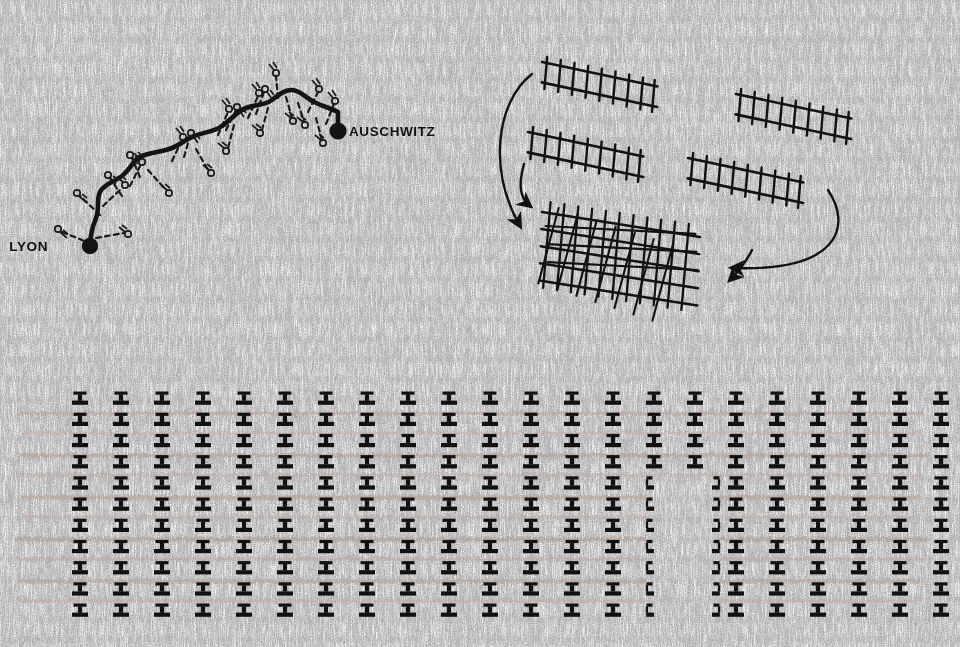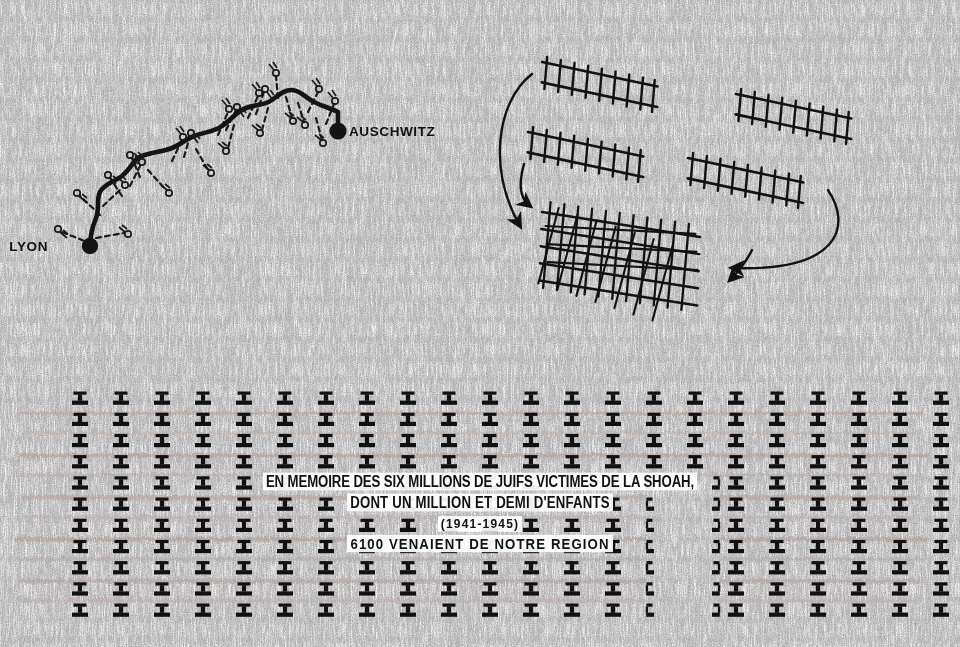--- a/index.html
+++ b/index.html
@@ -702,34 +702,20 @@
           <use href="#tie-right" x="646" y="191.6"></use>
           <use href="#tie-left" x="720" y="191.6"></use>
           <use href="#tie-right" x="646" y="212.79999999999998"></use>
           <use href="#tie-left" x="720" y="212.79999999999998"></use>
           <use href="#tie-right" x="646" y="234"></use>
           <use href="#tie-left" x="720" y="234"></use>
         </g>
     </svg>
   </div>
 
-  <div id="memorial-text">
-    <div class="mem-line" id="mem-l1">
-      <span>EN MEMOIRE DES SIX MILLIONS DE JUIFS VICTIMES DE LA SHOAH,</span>
-    </div>
-    <div class="mem-line" id="mem-l2">
-      <span>DONT UN MILLION ET DEMI D'ENFANTS</span>
-    </div>
-    <div class="mem-line" id="mem-l3">
-      <span>(1941-1945)</span>
-    </div>
-    <div class="mem-line" id="mem-l4">
-      <span>6100 VENAIENT DE NOTRE REGION</span>
-    </div>
-  </div>
 
   <svg class="texture" id="tex-top" width="960" height="647" viewBox="0 0 960 647" aria-hidden="true">
     <defs>
       <filter id="grainC" x="0" y="0" width="100%" height="100%">
         <feTurbulence type="fractalNoise" baseFrequency="1.1" numOctaves="2" seed="91" result="n"></feTurbulence>
         <feColorMatrix in="n" type="matrix" values="0 0 0 0 0.12  0 0 0 0 0.12  0 0 0 0 0.13  0 0 0 -1.1 0.80"></feColorMatrix>
       </filter>
       <radialGradient id="fade" cx="50%" cy="42%" r="78%">
         <stop offset="0%" stop-color="#000" stop-opacity="0.30"></stop>
         <stop offset="55%" stop-color="#000" stop-opacity="0.55"></stop>

